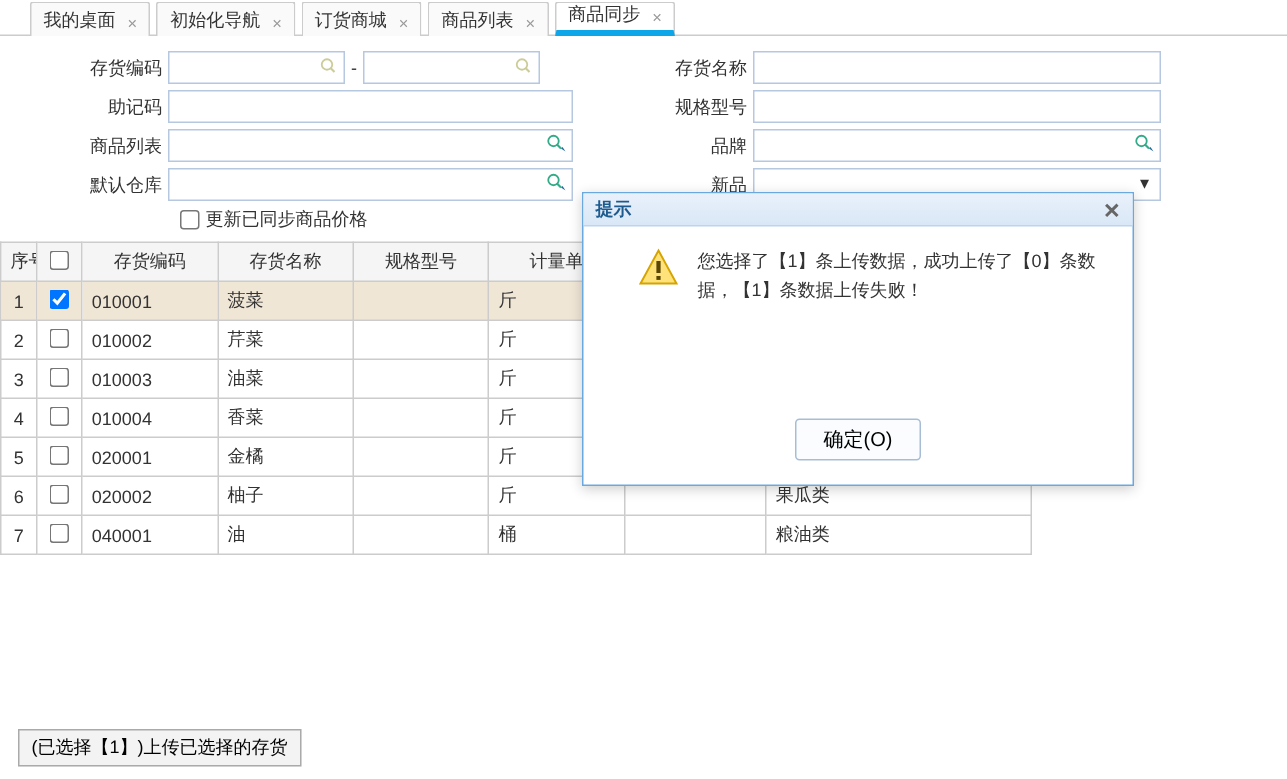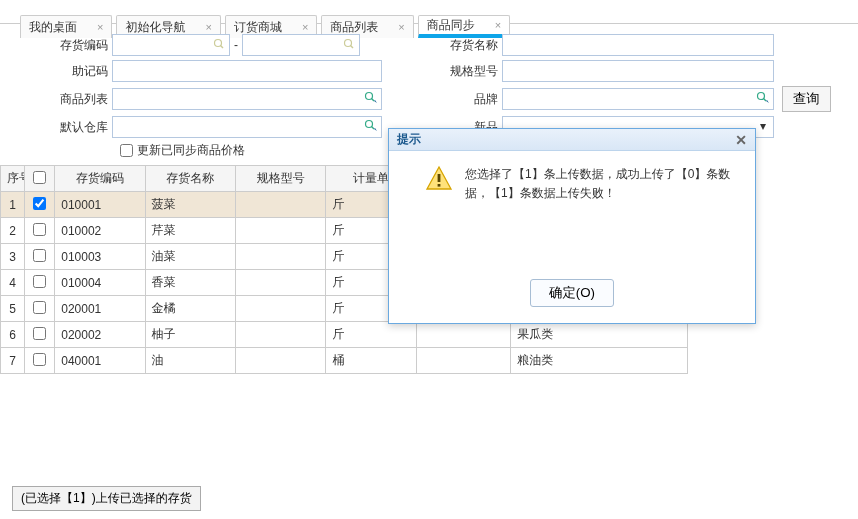--- a/index.html
+++ b/index.html
@@ -23,25 +23,25 @@
     gap: 4px;
     padding-left: 20px;
     padding-top: 0px;
   }
   .tab {
     border: 1px solid #ccc;
     border-bottom: none;
     padding: 2px 8px;
     background: #fafafa;
     display: flex;
-    align-items: center;
-    gap: 20px;
+    align-items: flex-end;
+    gap: 8px;
     border-radius: 2px 2px 0 0;
     position: relative;
-    top: 15px;
+    top: 1px;
     height: 23px;
   }
   .tab.active {
     background: #fff;
     border-bottom: 4px solid #0ea5e9;
   }
   .tab .x {
     font-size: 11px;
     color: #999;
     cursor: pointer;
@@ -290,23 +290,20 @@
     <div class="filter-col-right-field">
       <div class="inp">
         <span class="icon">
          <svg width="14" height="14" viewBox="0 0 14 14">
               <circle cx="5" cy="5" r="3.5" stroke="#3a8" fill="none" stroke-width="1.2"></circle>
               <line x1="7.5" y1="7.5" x2="10" y2="10" stroke="#3a8" stroke-width="1.4"></line>
               <path d="M10 10 l3 2 l-2 -3z" fill="#269"></path>
             </svg>
         </span>
       </div>
-    </div>
-    <div class="filter-col-btn">
-      <button class="btn">查询</button>
     </div>
   </div>
 
   <div class="filter-row">
     <div class="filter-col-left-label">默认仓库</div>
     <div class="filter-col-left-field">
       <div class="inp">
         <span class="icon">
          <svg width="14" height="14" viewBox="0 0 14 14">
               <circle cx="5" cy="5" r="3.5" stroke="#3a8" fill="none" stroke-width="1.2"></circle>

